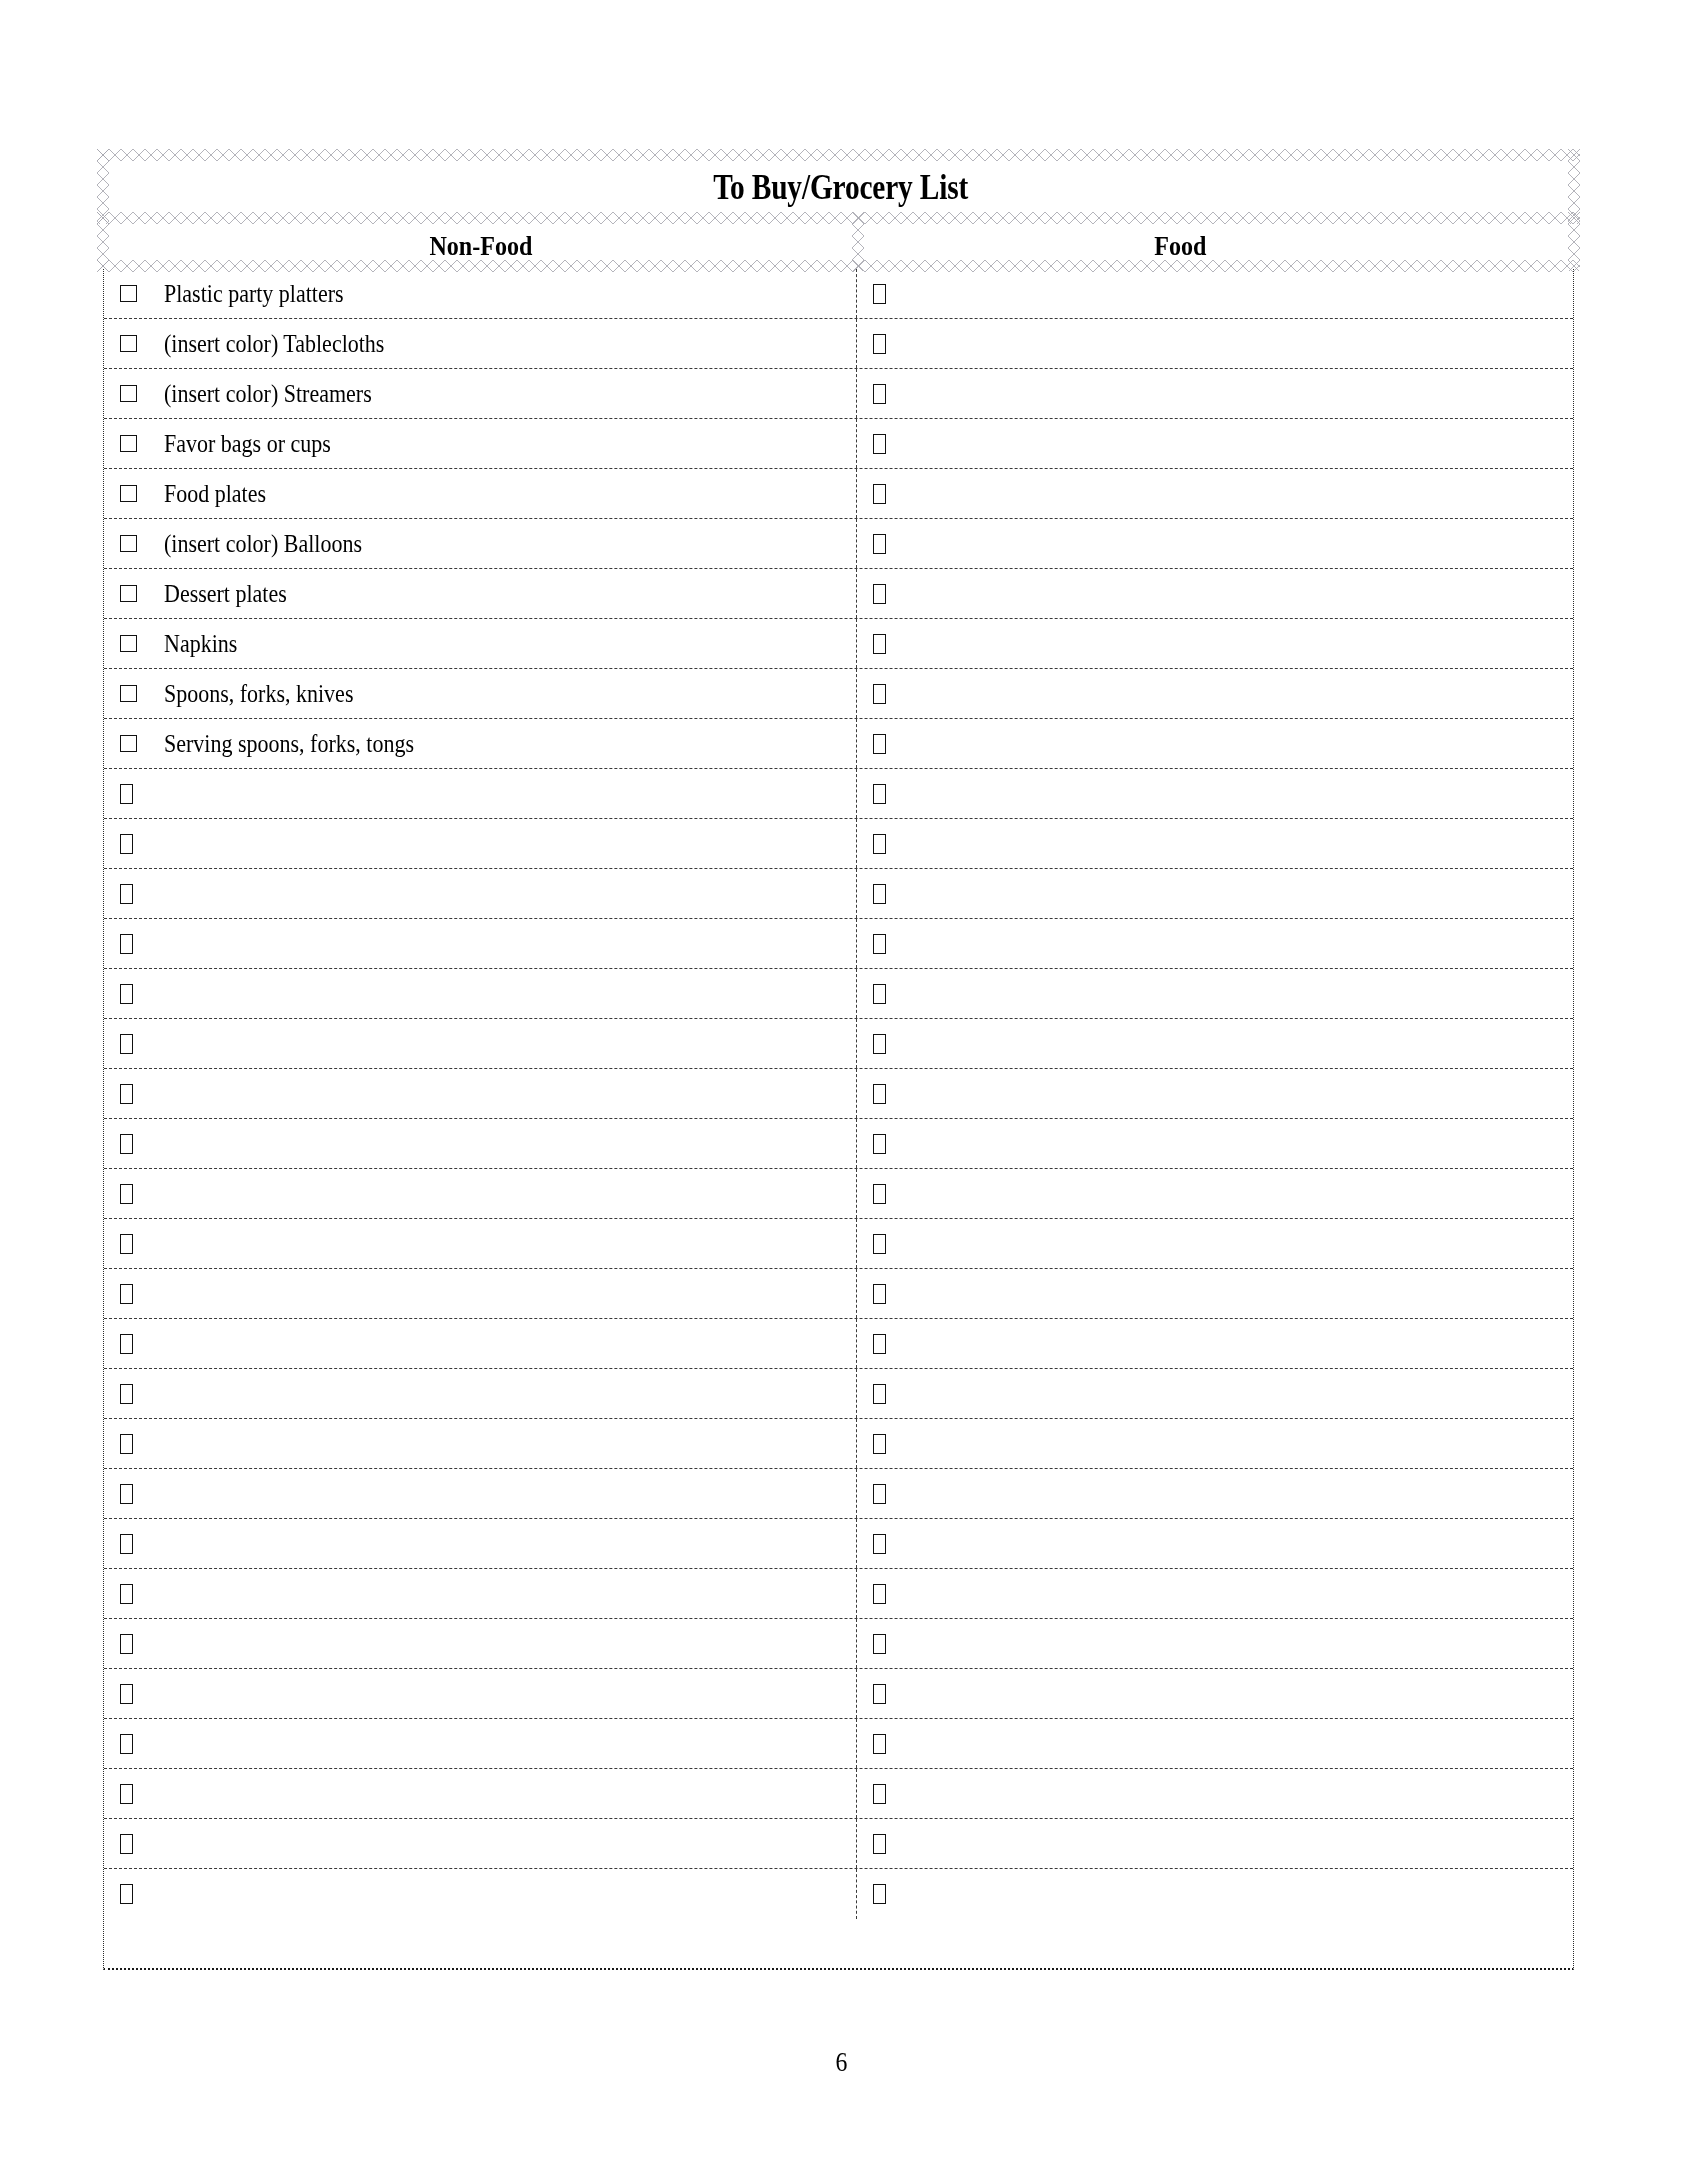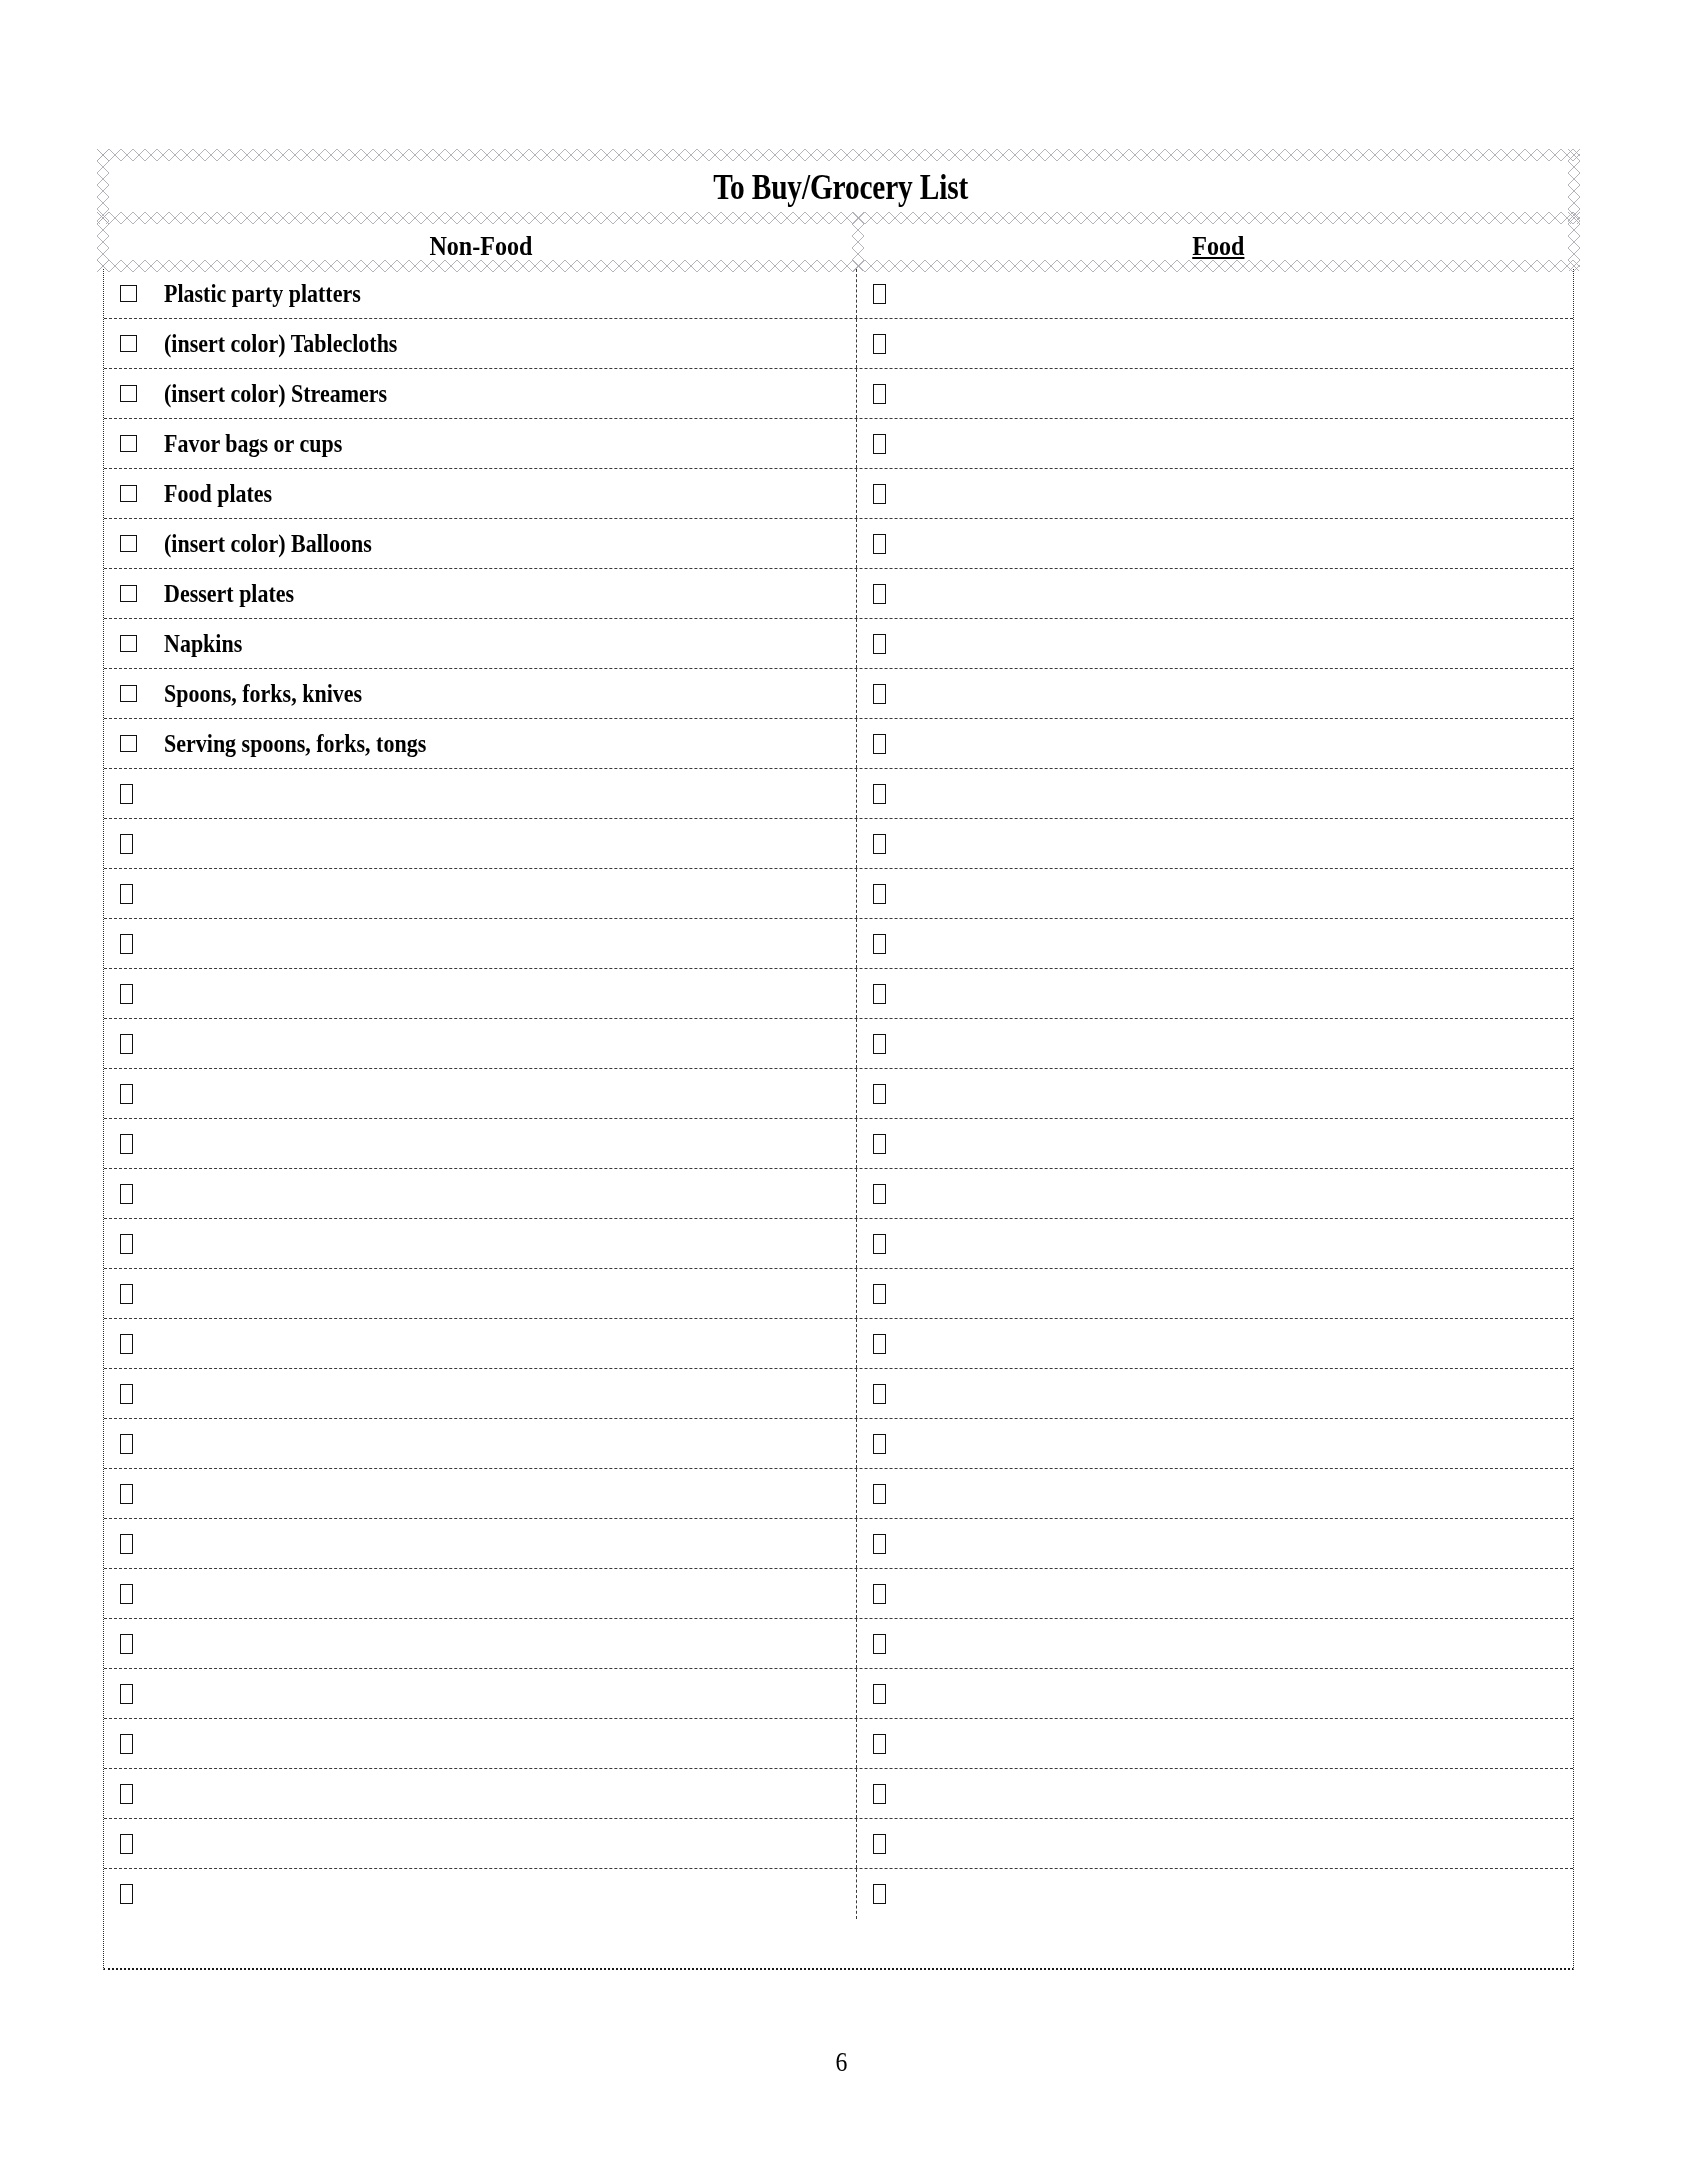--- a/index.html
+++ b/index.html
@@ -76,41 +76,40 @@
     justify-content: center;
   }
   .colhead-text {
     font-size: 28px;
     font-weight: bold;
     transform: scaleX(0.86);
     transform-origin: center center;
     white-space: nowrap;
   }
   #colhead-nonfood { left: 109px; width: 744px; }
-  #colhead-food    { left: 865px; width: 707px; text-decoration: underline; }
+  #colhead-food    { left: 827px; width: 707px; }
 
   
   .tbody {
     position: absolute;
     left: 103px;
     top: 269px;
     width: 1471px;
     height: 1701px;
     border-left: 1px dotted #2b2b2b;
     border-right: 1px dotted #2b2b2b;
     border-bottom: 2px dotted #1a1a1a;
     box-sizing: border-box;
   }
   .row {
     position: relative;
     height: 50px;
     box-sizing: border-box;
     border-bottom: 1px dashed #3a3a3a;
     display: flex;
-    font-weight: bold;
   }
   .row:last-child { border-bottom: none; }
 
   .cell {
     position: relative;
     height: 100%;
     display: flex;
     align-items: center;
     box-sizing: border-box;
   }

